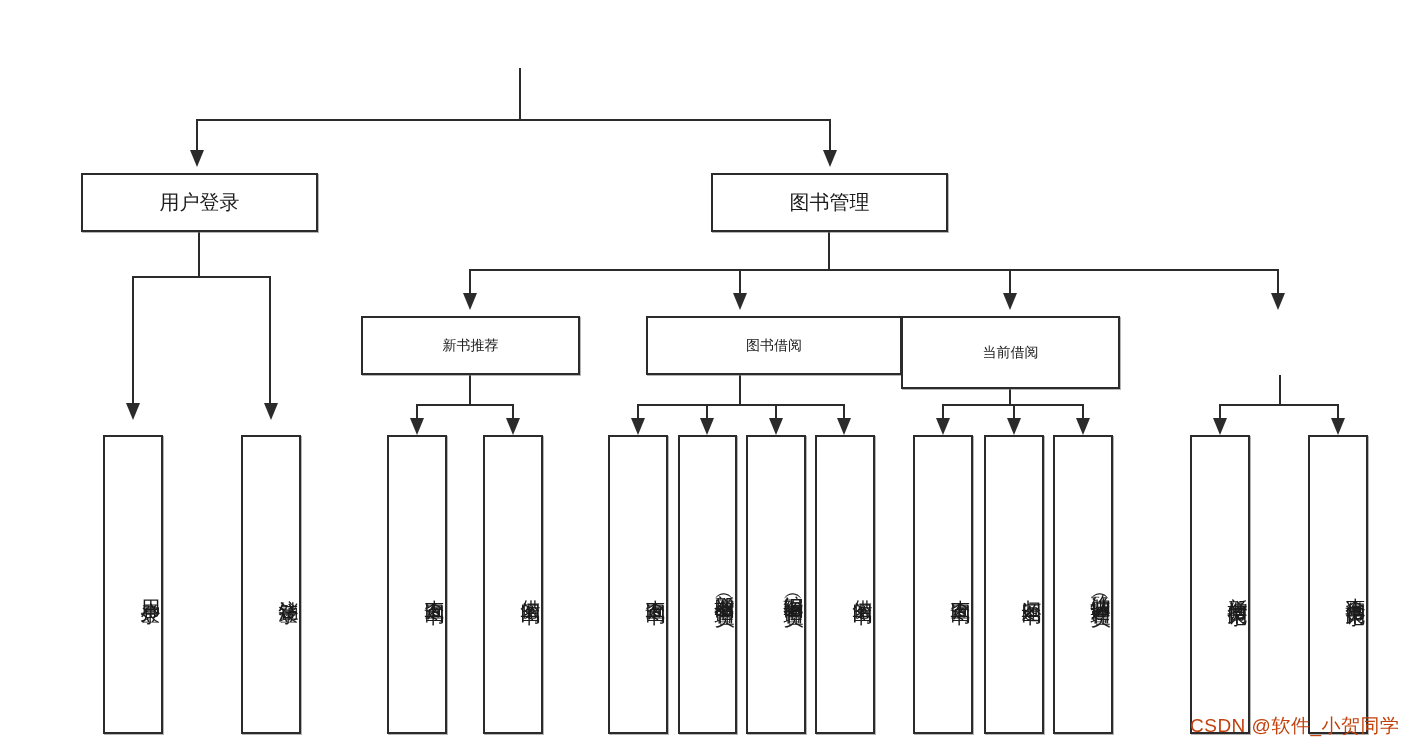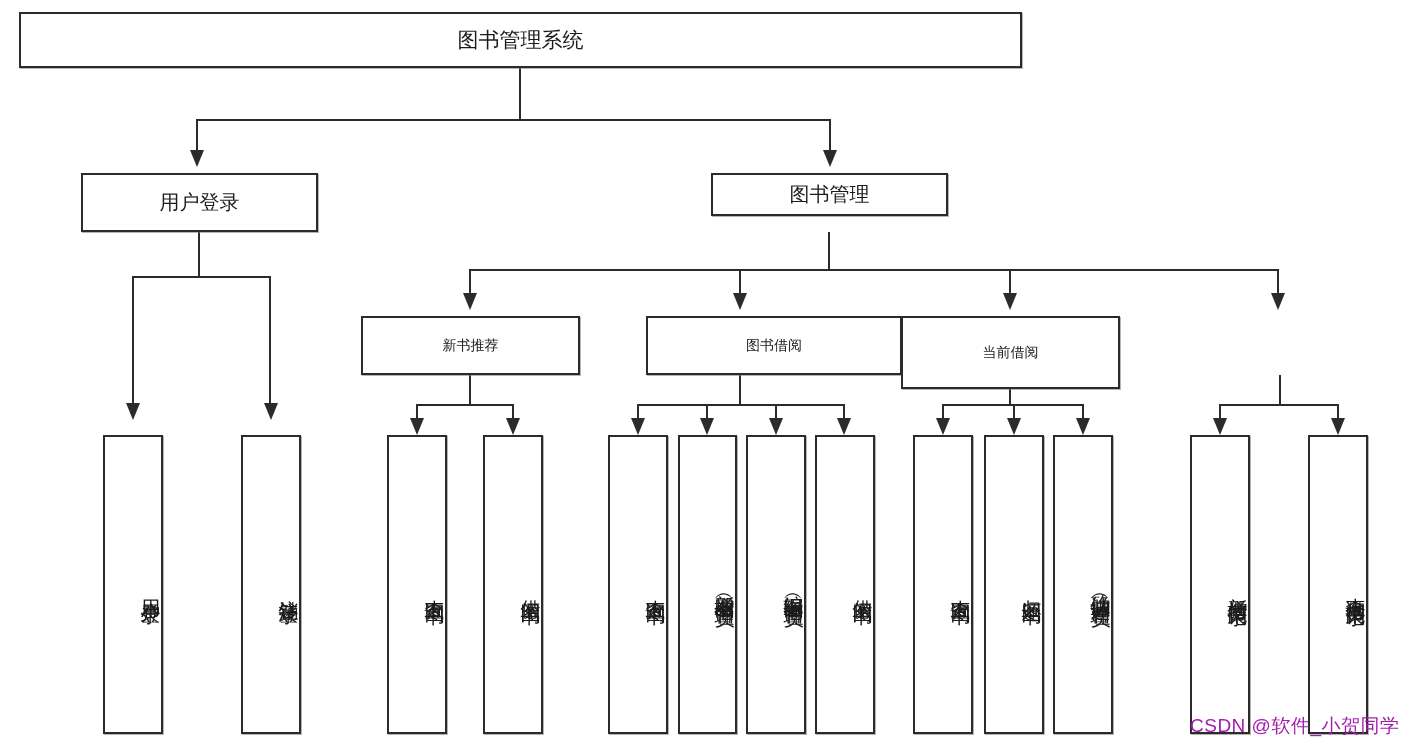--- a/index.html
+++ b/index.html
@@ -59,21 +59,21 @@
     position:absolute;
     width:0;height:0;
     border-left:7px solid transparent;
     border-right:7px solid transparent;
     border-top:17px solid #2b2b2b;
   }
   
   #watermark{
     position:absolute;
     font-size:19px;
-    color:#a21caf;
+    color:#c2410c;
     white-space:nowrap;
     letter-spacing:.5px;
     pointer-events:none;
   }
 </style>
 </head>
 <body>
 
 <div id="canvas">
 
@@ -129,28 +129,25 @@
   <div class="arrow" style="left:1007px;top:418px;"></div>
   <div class="arrow" style="left:1076px;top:418px;"></div>
 
   <div class="seg v" style="left:1279px;top:375px;height:30px;"></div>
   <div class="seg h" style="left:1219px;top:404px;width:119px;"></div>
   <div class="seg v" style="left:1219px;top:404px;height:14px;"></div>
   <div class="seg v" style="left:1337px;top:404px;height:14px;"></div>
   <div class="arrow" style="left:1213px;top:418px;"></div>
   <div class="arrow" style="left:1331px;top:418px;"></div>
 
-  <div class="node root" style="left:19px;top:12px;width:1003px;height:56px;">
-    <span>图书管理系统</span>
-  </div>
 
   <div class="node lvl1" style="left:81px;top:173px;width:237px;height:59px;">
     <span>用户登录</span>
   </div>
-  <div class="node lvl1" style="left:711px;top:173px;width:237px;height:43px;">
+  <div class="node lvl1" style="left:711px;top:173px;width:237px;height:59px;">
     <span>图书管理</span>
   </div>
 
   <div class="node lvl2" style="left:361px;top:316px;width:219px;height:59px;">
     <span>新书推荐</span>
   </div>
   <div class="node lvl2" style="left:646px;top:316px;width:256px;height:59px;">
     <span>图书借阅</span>
   </div>
   <div class="node lvl2" style="left:901px;top:316px;width:219px;height:73px;">

